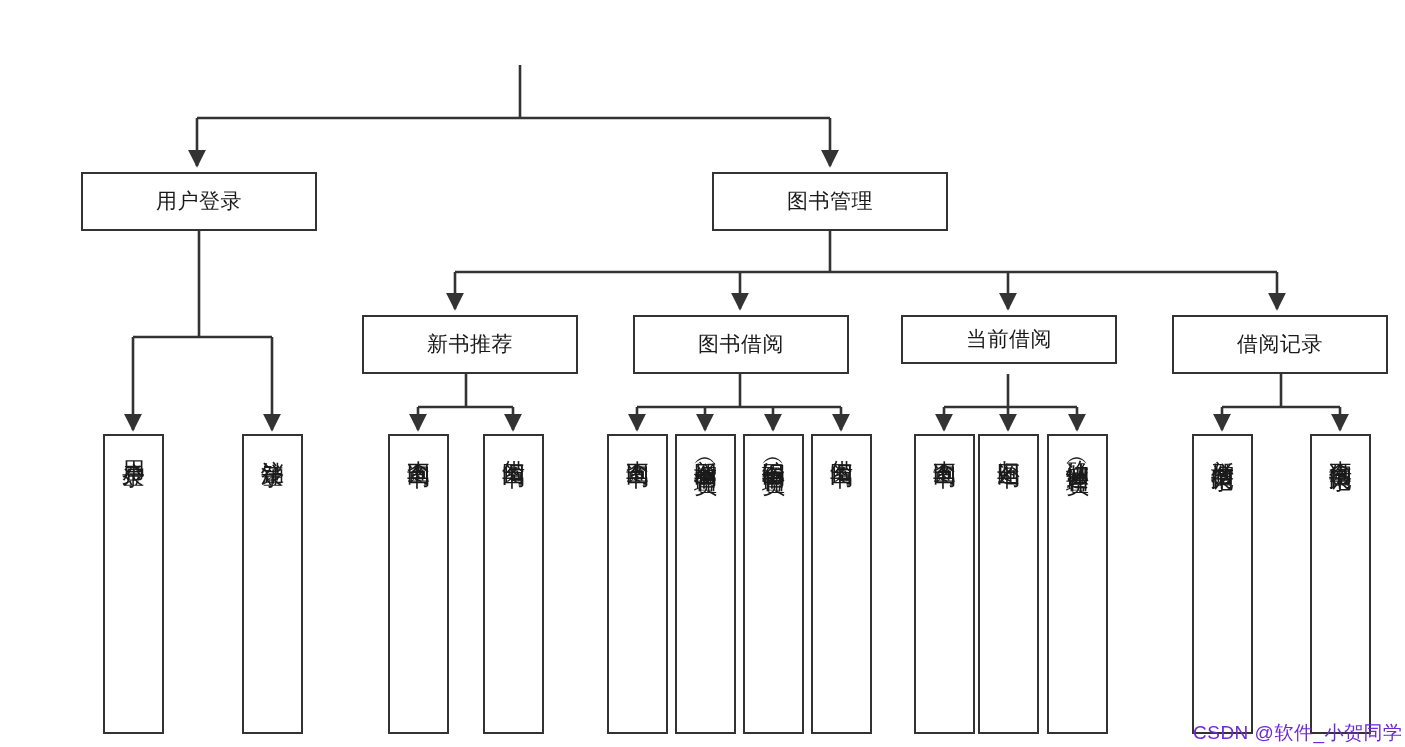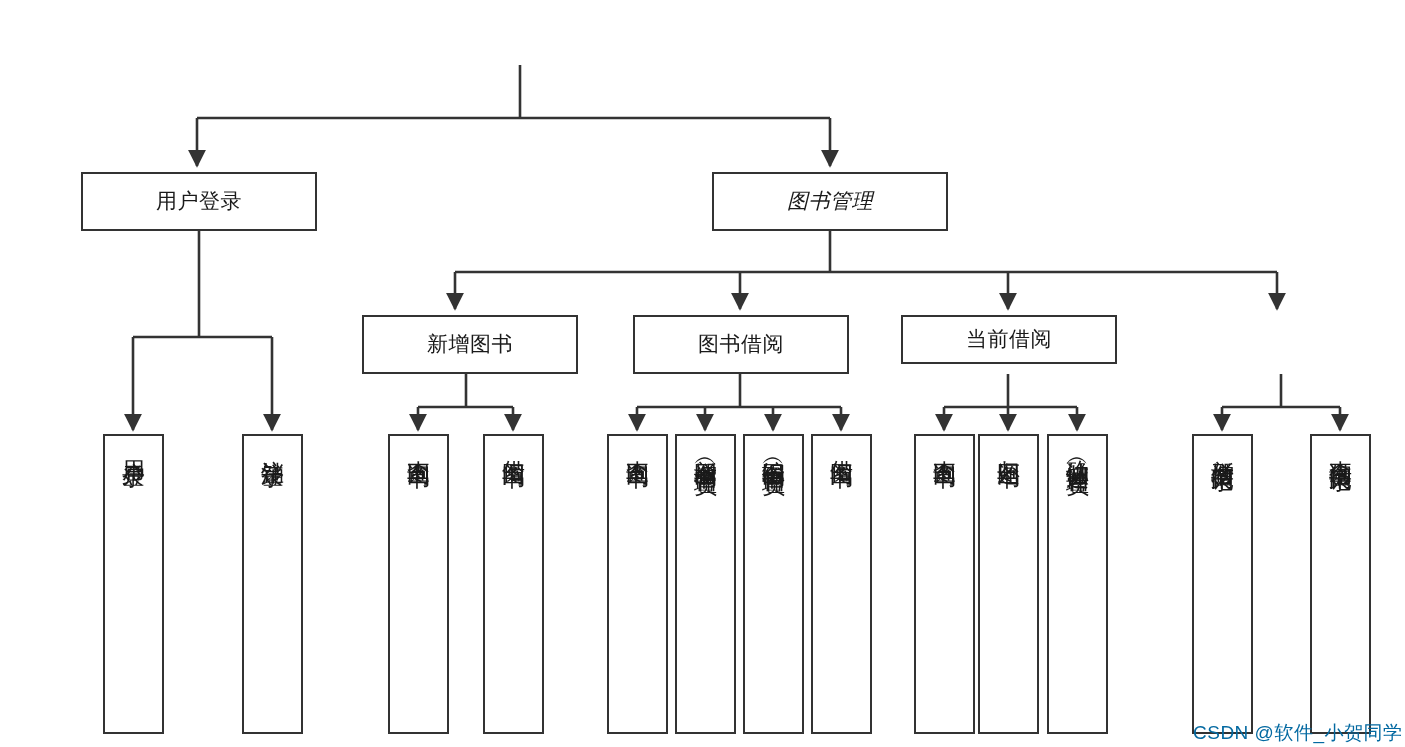--- a/index.html
+++ b/index.html
@@ -52,21 +52,21 @@
   .node.vertical .node-label {
     writing-mode: vertical-rl;
     text-orientation: upright;
     font-size: 23px;
     letter-spacing: 2px;
     line-height: 1;
   }
   .watermark {
     position: absolute;
     font-size: 19px;
-    color: #0369a1;
+    color: #6d28d9;
     white-space: nowrap;
     letter-spacing: 0.5px;
   }
 </style>
 </head>
 <body>
 
 <div id="diagram-canvas">
 
   <svg class="edge-layer" viewBox="0 0 1405 747">
@@ -116,32 +116,35 @@
       <path d="M 1222 407 L 1340 407"></path>
       <path d="M 1222 407 L 1222 430" marker-end="url(#arrow)"></path>
       <path d="M 1340 407 L 1340 430" marker-end="url(#arrow)"></path>
     </g>
   </svg>
 
 
   <div class="node horizontal" style="left:81px; top:172px; width:236px; height:59px;">
     <span class="node-label">用户登录</span>
   </div>
-  <div class="node horizontal" style="left:712px; top:172px; width:236px; height:59px;font-style:italic;">
+  <div class="node horizontal" style="left:712px; top:172px; width:236px; height:59px;">
     <span class="node-label">图书管理</span>
   </div>
 
   <div class="node horizontal" style="left:362px; top:315px; width:216px; height:59px;">
-    <span class="node-label">新增图书</span>
+    <span class="node-label">新书推荐</span>
   </div>
   <div class="node horizontal" style="left:633px; top:315px; width:216px; height:59px;">
     <span class="node-label">图书借阅</span>
   </div>
   <div class="node horizontal" style="left:901px; top:315px; width:216px; height:49px;">
     <span class="node-label">当前借阅</span>
+  </div>
+  <div class="node horizontal" style="left:1172px; top:315px; width:216px; height:59px;">
+    <span class="node-label">借阅记录</span>
   </div>
 
   <div class="node vertical" style="left:103px; top:434px; width:61px; height:300px;">
     <span class="node-label">用户登录</span>
   </div>
   <div class="node vertical" style="left:242px; top:434px; width:61px; height:300px;">
     <span class="node-label">注销登录</span>
   </div>
 
   <div class="node vertical" style="left:388px; top:434px; width:61px; height:300px;">

